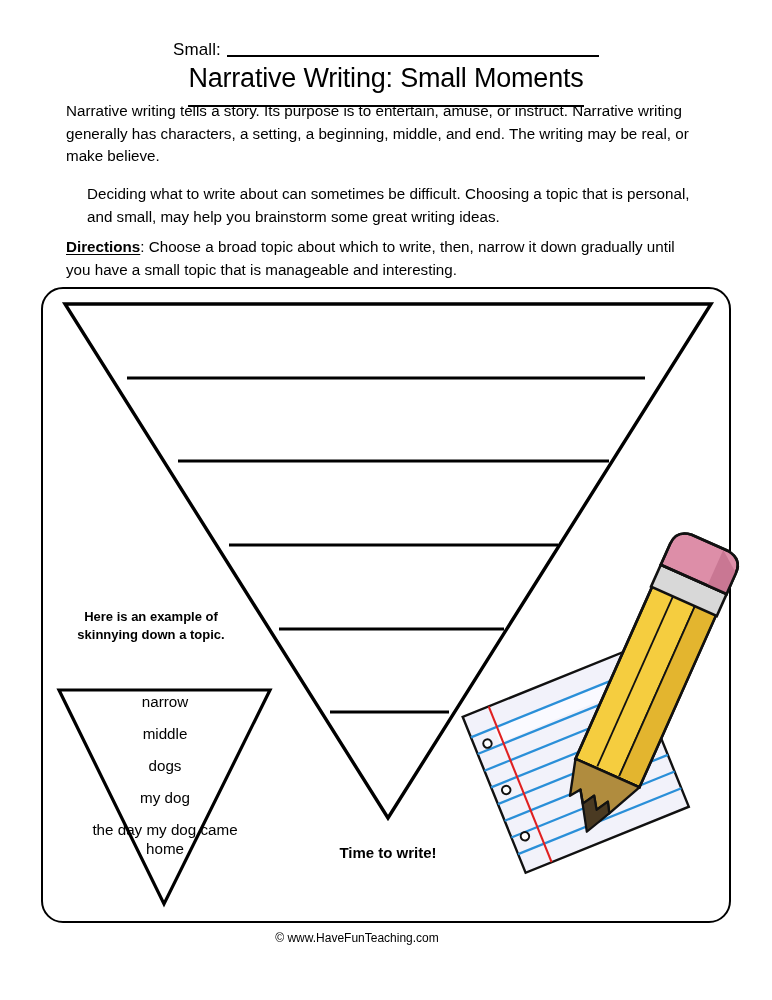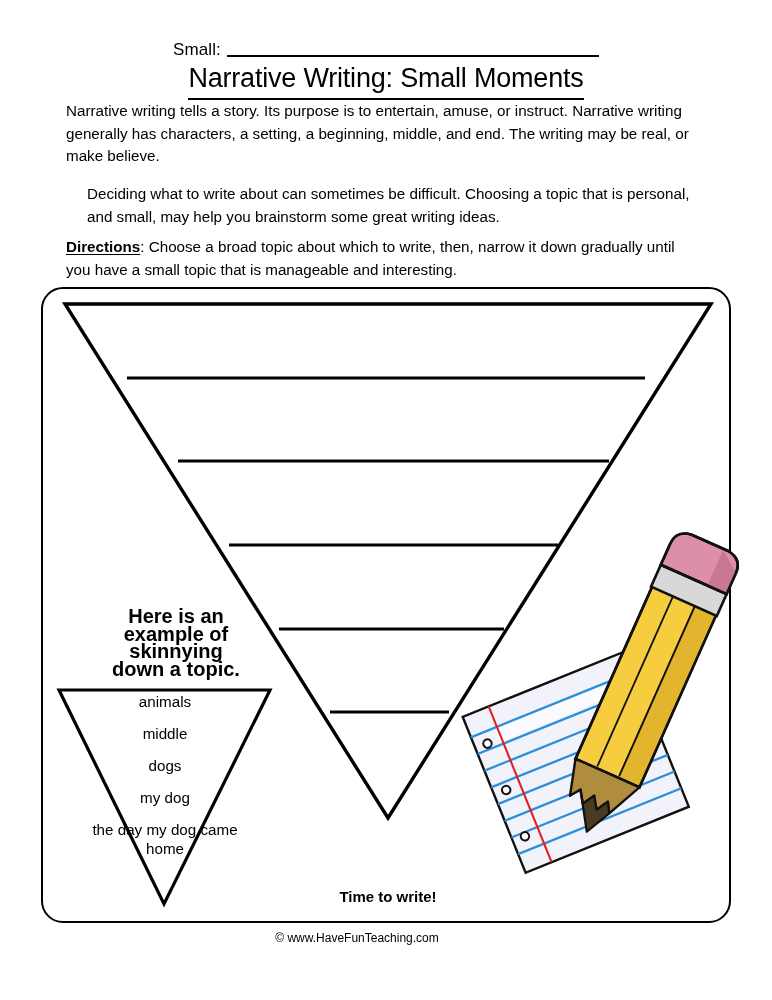--- a/index.html
+++ b/index.html
@@ -54,21 +54,21 @@
     top: 62px;
     width: 772px;
     text-align: center;
     font-size: 27px;
     line-height: 33px;
     font-weight: 400;
     letter-spacing: -0.2px;
   }
   .worksheet-title span {
     border-bottom: 2.2px solid #000;
-    padding-bottom: 5px;
+    padding-bottom: 12px;
   }
 
   
   .intro {
     position: absolute;
     left: 66px;
     width: 624px;
     font-size: 15.2px;
     line-height: 22.6px;
     text-align: left;
@@ -101,25 +101,25 @@
     left: 0;
     top: 0;
     width: 772px;
     height: 1000px;
     pointer-events: none;
   }
 
   
   .example-caption {
     position: absolute;
-    left: 101px;
+    left: 76px;
     top: 608px;
     width: 150px;
     text-align: center;
-    font-size: 20px;
+    font-size: 13px;
     line-height: 17.5px;
     font-weight: 700;
   }
 
   
   .example-words {
     position: absolute;
     left: 77px;
     top: 692px;
     width: 176px;
@@ -133,21 +133,21 @@
   }
   .example-words .w.last {
     margin-bottom: 16px;
     line-height: 19px;
   }
 
   
   .time-to-write {
     position: absolute;
     left: 276px;
-    top: 887px;
+    top: 843px;
     width: 224px;
     text-align: center;
     font-size: 15px;
     line-height: 19px;
     font-weight: 700;
   }
 
   
   .footer {
     position: absolute;
@@ -241,21 +241,21 @@
         <path d="M605 780 L675 780 L658 816 L652 806 L645 818 L637 806 L630 818 L622 806 L615 816 Z" fill="#b08c3e" stroke="#111" stroke-width="2.4" stroke-linejoin="round"></path>
 
         <path d="M622 806 L630 818 L637 806 L645 818 L652 806 L658 816 L645 842 Z" fill="#4a3a22" stroke="#111" stroke-width="2.2" stroke-linejoin="round"></path>
       </g>
     </g>
   </svg>
 
   <div class="example-caption">Here is an example of skinnying down  a  topic.</div>
 
   <div class="example-words">
-    <span class="w">animals</span>
+    <span class="w">narrow</span>
     <span class="w">middle</span>
     <span class="w">dogs</span>
     <span class="w">my dog</span>
     <span class="w last">the day my dog came home</span>
   </div>
 
   <div class="time-to-write">Time to write!</div>
 
   <div class="footer">© www.HaveFunTeaching.com</div>
 

